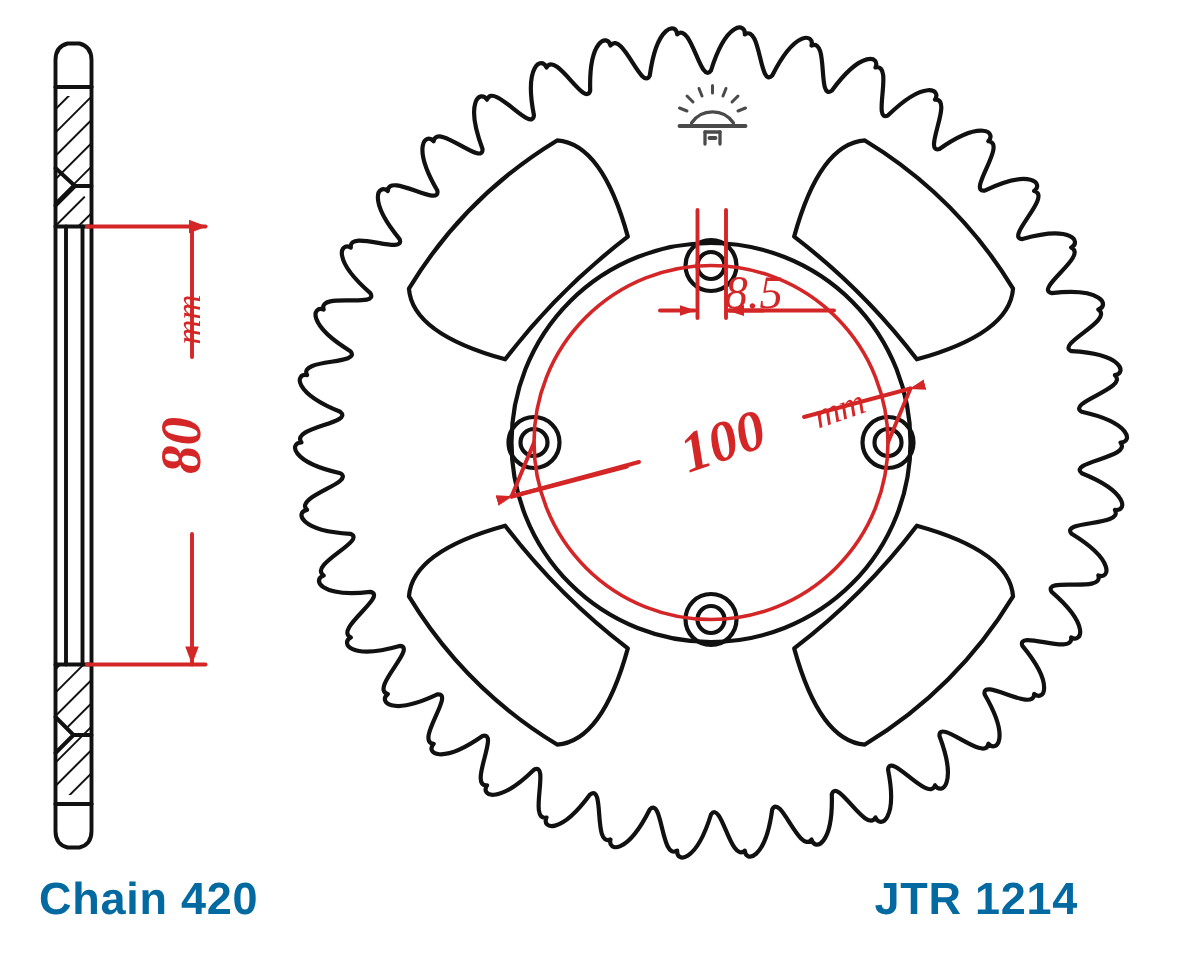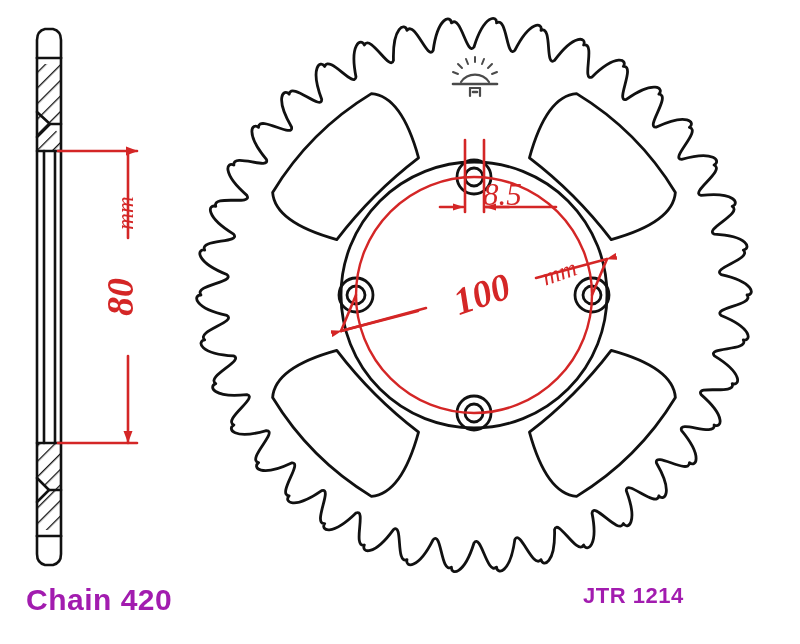--- a/index.html
+++ b/index.html
@@ -19,31 +19,31 @@
   svg#drawing{
     position:absolute;
     left:0;top:0;
     width:800px;height:644px;
     display:block;
   }
   .label-text{
     position:absolute;
     font-family:"Liberation Sans",sans-serif;
     font-weight:bold;
-    color:#a21caf;
+    color:#0369a1;
     letter-spacing:0.5px;
     white-space:nowrap;
   }
   #chain-label{
     left:26px; top:583px;
     font-size:30px;
   }
   #part-label{
     left:583px; top:583px;
-    font-size:22px;
+    font-size:30px;
   }
 </style>
 </head>
 <body>
 
 <div id="sheet">
 
   <svg id="drawing" viewBox="0 0 800 644" xmlns="http://www.w3.org/2000/svg">
     <defs>
       <marker id="arrUp" markerWidth="10" markerHeight="12" refX="5" refY="10" orient="auto" markerUnits="userSpaceOnUse">

